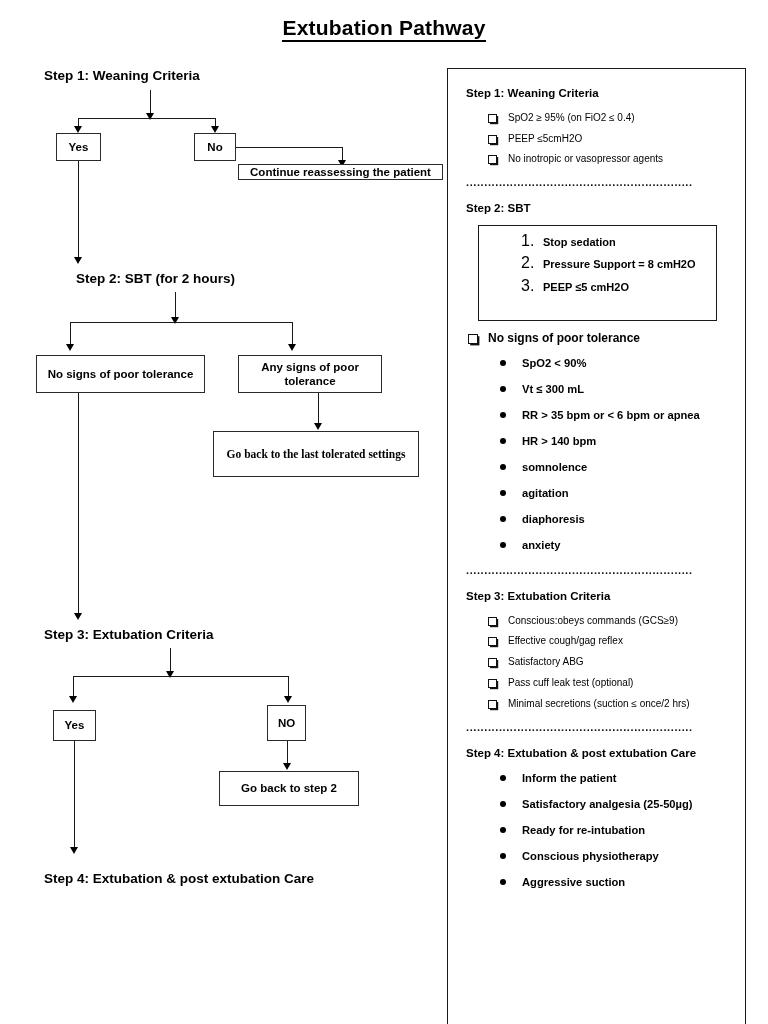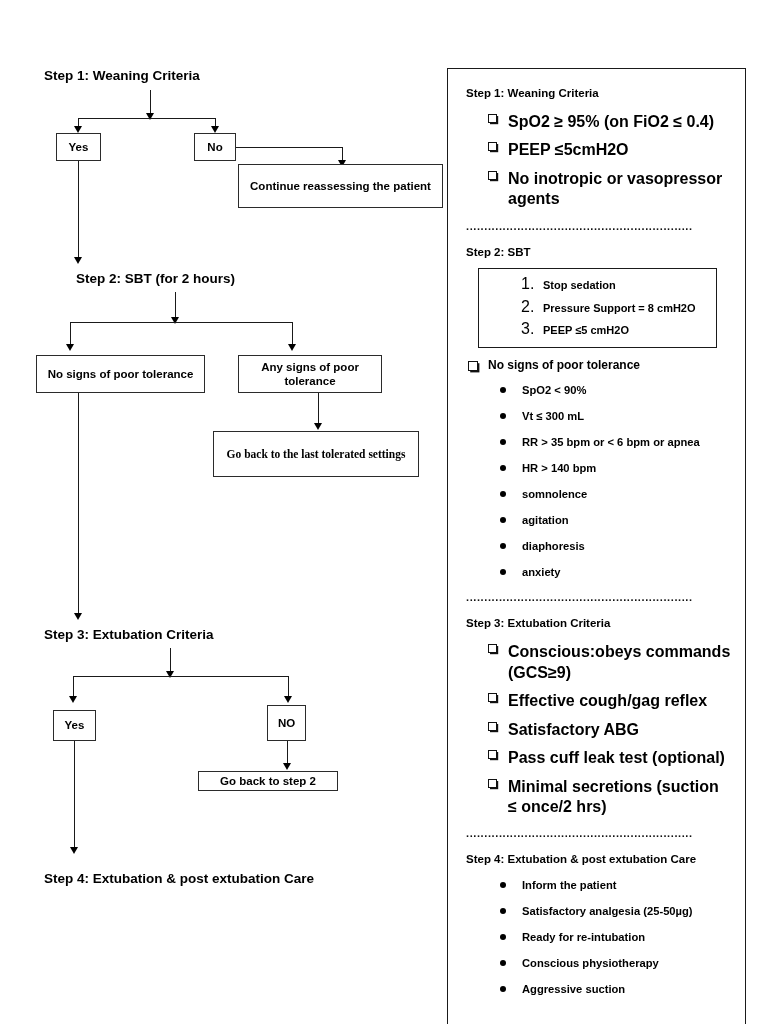--- a/index.html
+++ b/index.html
@@ -102,22 +102,22 @@
     line-height: 1.2;
   }
   .p-head.tight { margin-bottom: 9px; }
   .check-list {
     margin: 0 0 10px 0;
     padding: 0 0 0 22px;
     list-style: none;
   }
   .check-list li {
     position: relative;
-    font-size: 16px;
-    font-weight: bold;
+    font-size: 10px;
+    font-weight: normal;
     line-height: 1.28;
     margin-bottom: 8px;
     padding-left: 20px;
   }
   .check-list li::before {
     content: "";
     position: absolute;
     left: 0;
     top: 2px;
     width: 9px;
@@ -159,21 +159,21 @@
   }
   .numbox ol li {
     counter-increment: nb;
     position: relative;
     font-size: 11px;
     font-weight: bold;
     line-height: 1.3;
     margin-bottom: 8px;
     padding-left: 22px;
   }
-  .numbox ol li:last-child { margin-bottom: 1px; }
+  .numbox ol li:last-child { margin-bottom: 17px; }
   .numbox ol li::before {
     content: counter(nb) ".";
     position: absolute;
     left: 0;
     top: -4px;
     font-size: 16px;
     font-weight: normal;
   }
   .bullets {
     margin: 6px 0 8px 0;
@@ -207,41 +207,44 @@
     white-space: nowrap;
     margin: 4px 0 12px 0;
     height: 14px;
   }
 </style>
 </head>
 <body>
 
 <div id="page">
 
+  <div class="page-title">
+    <span>Extubation Pathway</span>
+  </div>
 
   <div class="flow">
 
     <div class="step-head" style="left:44px; top:68px;">Step 1: Weaning Criteria</div>
 
     <div class="vline" style="left:150px; top:90px; height:26px;"></div>
     <div class="arrowhead" style="left:146px; top:113px;"></div>
     <div class="hline" style="left:78px; top:118px; width:138px;"></div>
     <div class="vline" style="left:78px; top:118px; height:11px;"></div>
     <div class="arrowhead" style="left:74px; top:126px;"></div>
     <div class="vline" style="left:215px; top:118px; height:11px;"></div>
     <div class="arrowhead" style="left:211px; top:126px;"></div>
 
     <div class="fbox" style="left:56px; top:133px; width:45px; height:28px;">Yes</div>
     <div class="fbox" style="left:194px; top:133px; width:42px; height:28px;">No</div>
 
     <div class="hline" style="left:236px; top:147px; width:106px;"></div>
     <div class="vline" style="left:342px; top:147px; height:16px;"></div>
     <div class="arrowhead" style="left:338px; top:160px;"></div>
 
-    <div class="fbox" style="left:238px; top:164px; width:205px; height:44px;">Continue reassessing the patient</div>
+    <div class="fbox" style="left:238px; top:164px; width:205px; height:16px;">Continue reassessing the patient</div>
 
     <div class="vline" style="left:78px; top:161px; height:100px;"></div>
     <div class="arrowhead" style="left:74px; top:257px;"></div>
 
     <div class="step-head" style="left:44px; top:271px;margin-left:32px;">Step 2: SBT (for 2 hours)</div>
 
     <div class="vline" style="left:175px; top:292px; height:28px;"></div>
     <div class="arrowhead" style="left:171px; top:317px;"></div>
     <div class="hline" style="left:70px; top:322px; width:222px;"></div>
     <div class="vline" style="left:70px; top:322px; height:24px;"></div>
@@ -269,21 +272,21 @@
     <div class="arrowhead" style="left:69px; top:696px;"></div>
     <div class="vline" style="left:288px; top:676px; height:22px;"></div>
     <div class="arrowhead" style="left:284px; top:696px;"></div>
 
     <div class="fbox" style="left:53px; top:710px; width:43px; height:31px;">Yes</div>
     <div class="fbox" style="left:267px; top:705px; width:39px; height:36px;">NO</div>
 
     <div class="vline" style="left:287px; top:741px; height:26px;"></div>
     <div class="arrowhead" style="left:283px; top:763px;"></div>
 
-    <div class="fbox" style="left:198px; top:771px; width:140px; height:20px;text-align:center;">Go back to step 2</div>
+    <div class="fbox" style="left:219px; top:771px; width:140px; height:35px;text-align:center;">Go back to step 2</div>
 
     <div class="vline" style="left:74px; top:741px; height:110px;"></div>
     <div class="arrowhead" style="left:70px; top:847px;"></div>
 
     <div class="step-head" style="left:44px; top:871px;">Step 4: Extubation &amp; post extubation Care</div>
   </div>
 
   <div class="panel">
 
     <div class="p-head">Step 1: Weaning Criteria</div>

